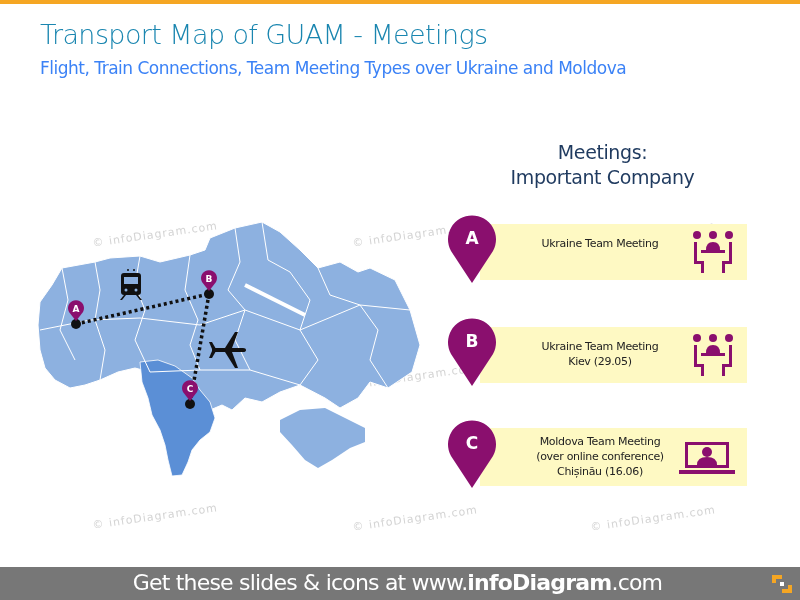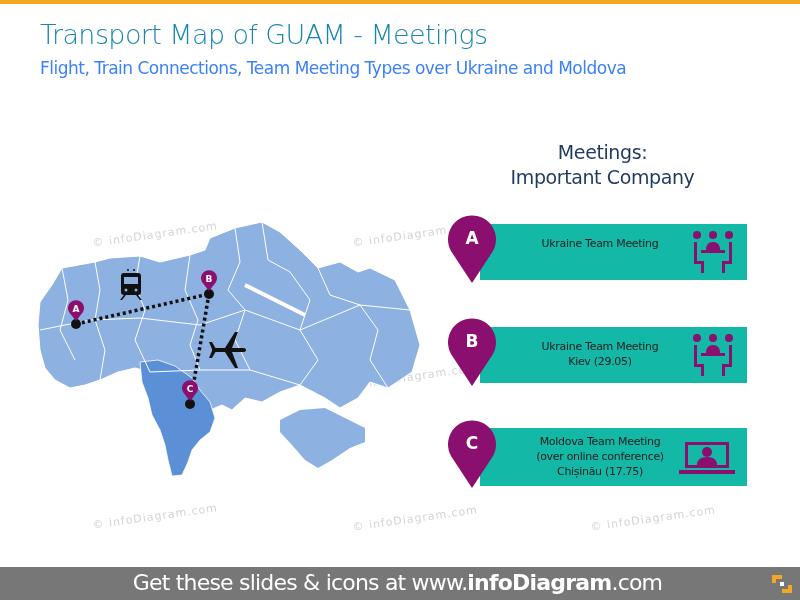--- a/index.html
+++ b/index.html
@@ -3,21 +3,21 @@
 <meta charset="utf-8">
 <style>
   html, body { margin:0; padding:0; }
   body { width:800px; height:600px; position:relative; overflow:hidden; background:#ffffff; font-family:"Liberation Sans", sans-serif; }
   .topbar { position:absolute; left:0; top:0; width:800px; height:4px; background:#f5a623; }
   .title { position:absolute; left:40px; top:19px; font-size:27px; color:#1a86b0; font-family:"DejaVu Sans", sans-serif; font-weight:300; letter-spacing:-0.6px; }
   .subtitle { position:absolute; left:40px; top:58px; font-size:17px; color:#3b82f6; font-family:"DejaVu Sans", sans-serif; letter-spacing:-0.5px; }
   .watermark { position:absolute; font-size:11px; color:#d4d4d4; transform:rotate(-8deg); white-space:nowrap; letter-spacing:1px; font-family:"DejaVu Sans", sans-serif; }
   .map { position:absolute; left:0; top:180px; width:440px; height:320px; }
   .meet-title { position:absolute; left:470px; top:140px; width:265px; text-align:center; font-size:19px; color:#1f3a5f; line-height:25px; font-family:"DejaVu Sans", sans-serif; letter-spacing:-0.4px; }
-  .card { position:absolute; left:480px; width:267px; background:#14b8a6; }
+  .card { position:absolute; left:480px; width:267px; background:#fef9c3; }
   .card-text { position:absolute; left:20px; width:200px; text-align:center; font-size:11px; color:#222; line-height:15px; font-family:"DejaVu Sans", sans-serif; letter-spacing:-0.3px; }
   .card-icon { position:absolute; right:12px; }
   .pin { position:absolute; width:50px; height:72px; }
   .pin-label { position:absolute; left:0; top:15px; width:50px; text-align:center; color:#fff; font-weight:bold; font-size:17px; font-family:"DejaVu Sans", sans-serif; }
   .footer { position:absolute; left:0; top:567px; width:800px; height:33px; background:#777777; }
   .footer-text { position:absolute; left:0; top:3px; width:795px; text-align:center; color:#fff; font-size:22px; font-family:"DejaVu Sans", sans-serif; letter-spacing:-0.8px; }
   .footer-text b { font-weight:bold; }
   .footer-logo { position:absolute; right:6px; top:6px; width:24px; height:22px; }
 </style>
 </head>
@@ -155,21 +155,21 @@
   <svg width="50" height="72" viewBox="0 0 50 72">
       <path d="M25,70 L4,38 A24,24 0 1 1 46,38 Z" fill="#8a0f6e"></path>
     </svg>
   <div class="pin-label">B</div>
 </div>
 
 <div class="card" style="top:428px;height:58px;">
   <div class="card-text" style="top:6px;">
     <div>Moldova Team Meeting</div>
     <div>(over online conference)</div>
-    <div>Chișinău (17.75)</div>
+    <div>Chișinău (16.06)</div>
   </div>
   <svg class="card-icon" style="top:12px;" width="56" height="36" viewBox="0 0 56 36">
     <g fill="#8a0f6e">
       <path d="M6,2 L50,2 L50,28 L6,28 Z M9,5 L9,25 L47,25 L47,5 Z" fill-rule="evenodd"></path>
       <circle cx="28" cy="12" r="5"></circle>
       <path d="M18,25 Q18,17 28,17 Q38,17 38,25 Z"></path>
       <rect x="0" y="30" width="56" height="4"></rect>
     </g>
   </svg>
 </div>

